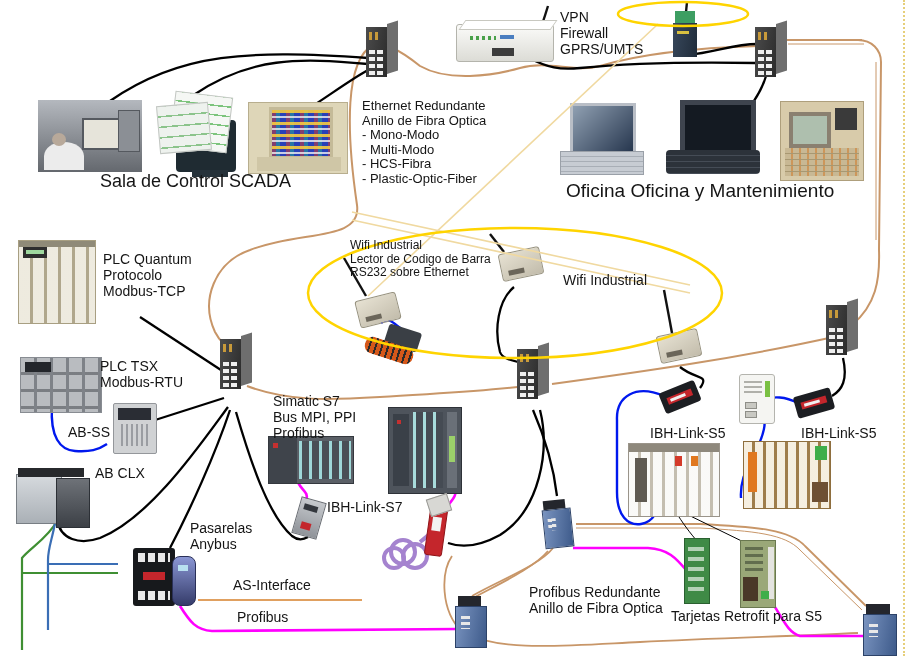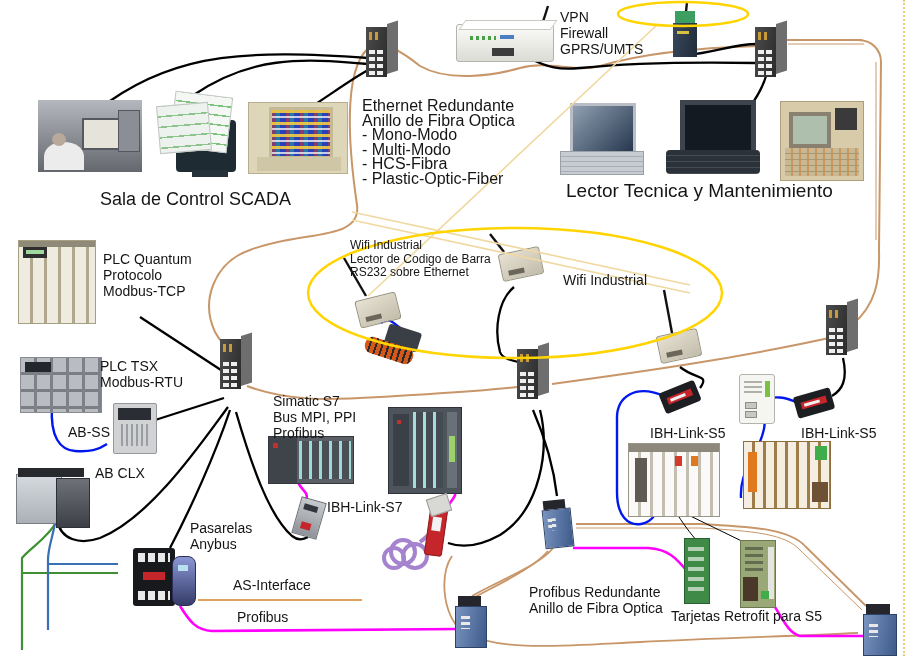--- a/index.html
+++ b/index.html
@@ -6,21 +6,21 @@
   #canvas{position:relative;width:908px;height:656px;background:#fff;overflow:hidden;
           font-family:"Liberation Sans",sans-serif;color:#111}
   svg.layer{position:absolute;left:0;top:0;pointer-events:none}
   .dev{position:absolute}
   .lbl{position:absolute;font-size:14px;line-height:16px;color:#151515;white-space:nowrap}
   .lbl span{display:block}
   .t18{font-size:18px;line-height:20px}
   .t19{font-size:19px;line-height:21px}
   .t12{font-size:12px;line-height:13.5px}
   .t125{font-size:12.5px;line-height:14px}
-  .t13{font-size:16px;line-height:14.5px}
+  .t13{font-size:13px;line-height:14.5px}
   
   .switch{width:34px;height:56px}
   .sw-body{position:absolute;left:0;top:3px;width:21px;height:50px;
            background:linear-gradient(100deg,#4c4c4c,#2b2b2b)}
   .sw-side{position:absolute;left:21px;top:0;width:11px;height:50px;background:#6e6e6e;
            transform:skewY(-18deg);transform-origin:left top}
   .sw-led{position:absolute;left:3px;top:8px;width:12px;height:8px;
           background:repeating-linear-gradient(to right,#c89a3a 0 3px,transparent 3px 6px)}
   .pcol{position:absolute;width:6px;height:27px;
         background:repeating-linear-gradient(to bottom,#efefef 0 4px,transparent 4px 7px)}
@@ -320,25 +320,25 @@
       <path d="M 658,24 L 368,296"></path>
       <path d="M 352,212 L 690,285"></path>
       <path d="M 352,220 L 690,293"></path>
     </g>
     <ellipse cx="683" cy="14" rx="65" ry="12" stroke="#ffd400" stroke-width="2.5" fill="none"></ellipse>
     <ellipse cx="515" cy="293" rx="207" ry="65" stroke="#ffd400" stroke-width="2.5" fill="none"></ellipse>
   </svg>
 
   <div style="position:absolute;right:3px;top:0;height:656px;border-right:2px dotted #e6cf7a"></div>
 
-  <div class="lbl t18" style="left:100px;top:189px">
+  <div class="lbl t18" style="left:100px;top:171px">
     <span>Sala de Control SCADA</span>
   </div>
   <div class="lbl t19" style="left:566px;top:180px">
-    <span>Lector Tecnica y Mantenimiento</span>
+    <span>Oficina Oficina y Mantenimiento</span>
   </div>
   <div class="lbl" style="left:560px;top:9px">
     <span>VPN</span>
       <span>Firewall</span>
       <span>GPRS/UMTS</span>
   </div>
   <div class="lbl t13" style="left:362px;top:99px">
     <span>Ethernet Redundante</span>
       <span>Anillo de Fibra Optica</span>
     <span>- Mono-Modo</span>

